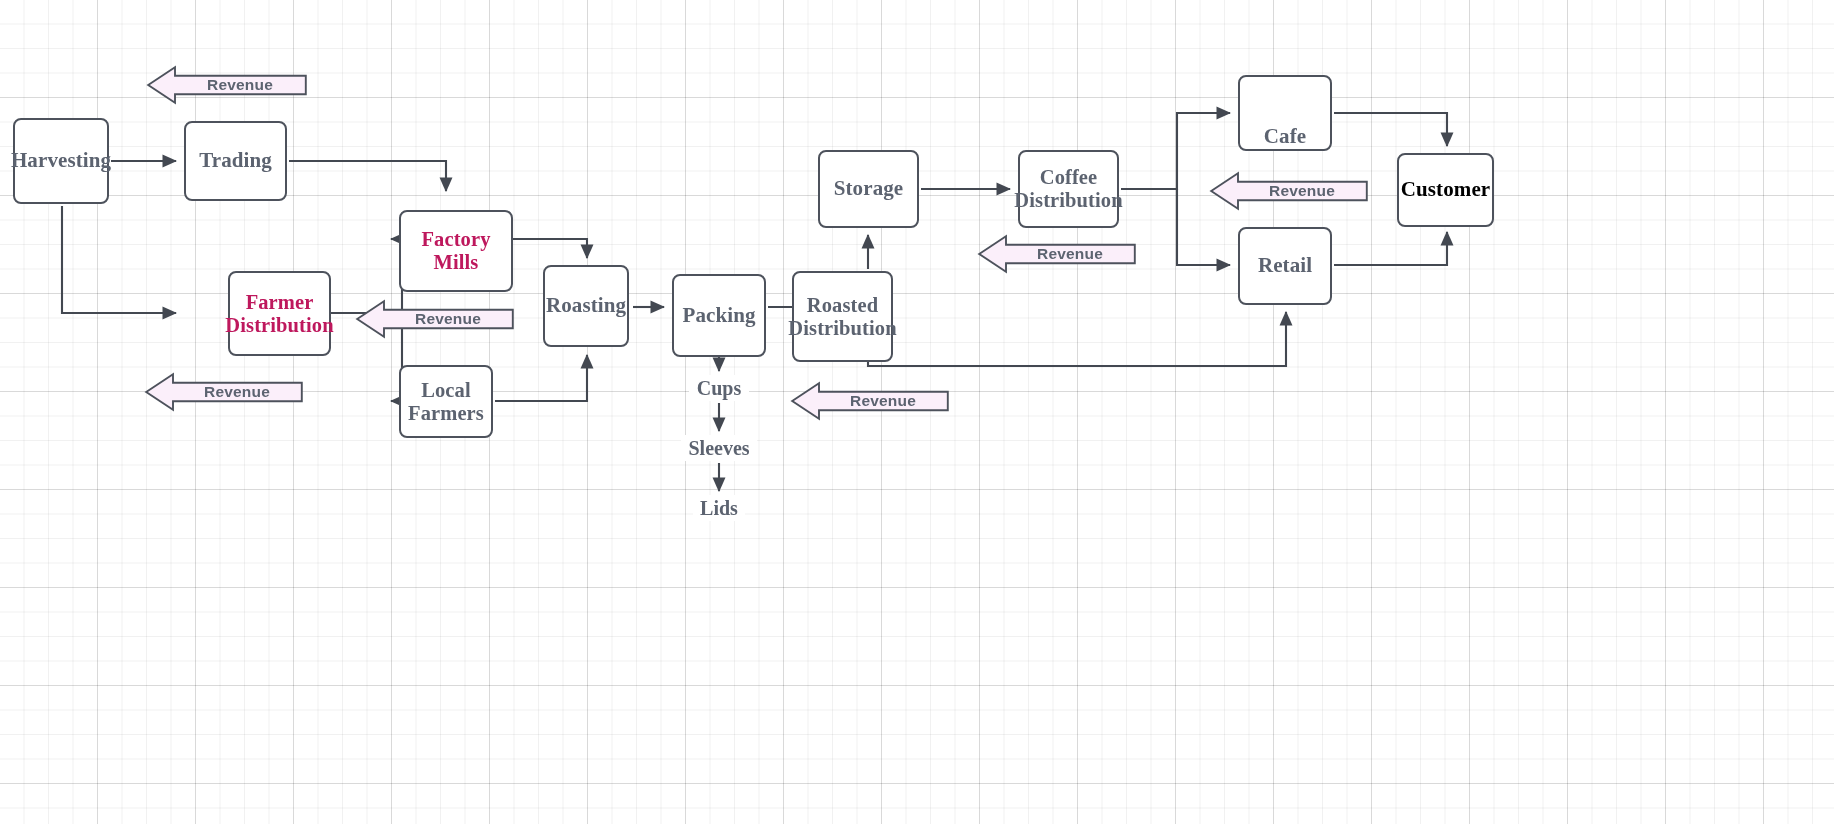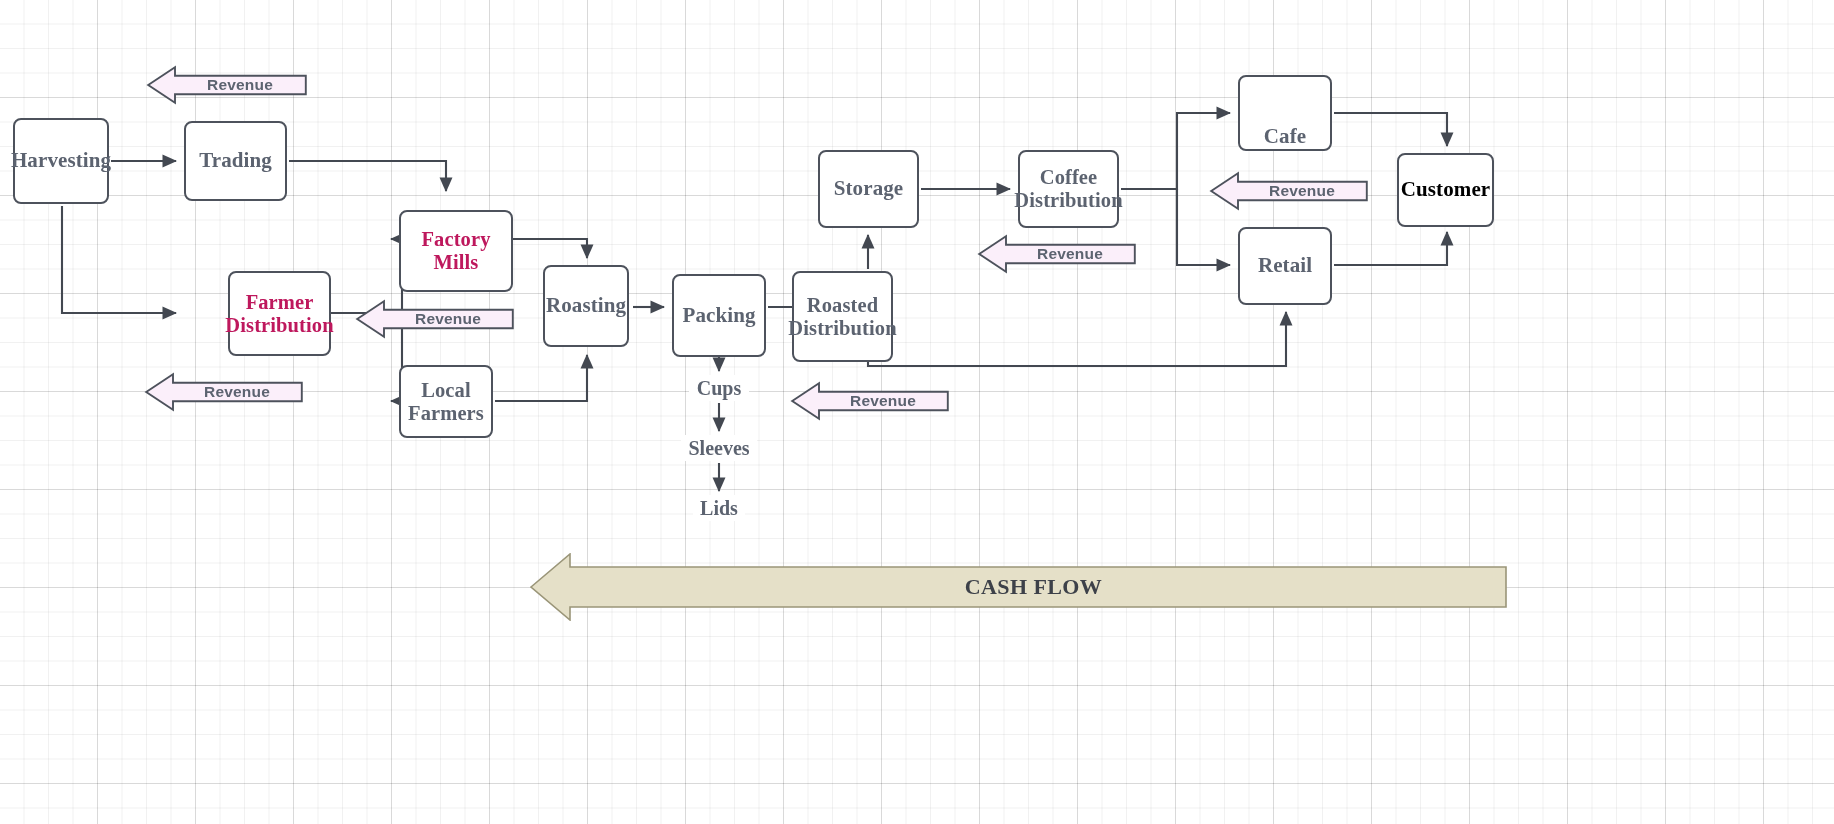--- a/index.html
+++ b/index.html
@@ -222,20 +222,14 @@
         <div class="rev-label" style="color: rgb(92, 99, 112);">Revenue</div>
       </div>
       <div class="rev-arrow" style="left: 1210px; top: 172px; width: 158px; height: 38px;">
         <svg width="158" height="38" viewBox="0 0 158 38">
           <path d="M 1.2 19 L 28 1.2 L 28 9.69 L 156.8 9.69 L 156.8 28.31 L 28 28.31 L 28 36.8 Z" fill="#fbeffa" stroke="#4d525c" stroke-width="1.9" stroke-linejoin="miter"></path>
         </svg>
         <div class="rev-label" style="color: rgb(92, 99, 112);">Revenue</div>
       </div>
     </div>
 
-  <div id="cashflow" style="left: 530px; top: 553px; width: 977px; height: 68px;">
-    <svg id="cashflow-svg" xmlns="http://www.w3.org/2000/svg" width="977" height="68" viewBox="0 0 977 68">
-        <path d="M 1 34 L 40 1 L 40 14 L 976 14 L 976 54 L 40 54 L 40 67 Z" fill="#e5e0c8" stroke="#9a9578" stroke-width="1.6"></path>
-      </svg>
-    <div class="cf-label">CASH FLOW</div>
-  </div>
 
 </div>
 
 </body></html>

